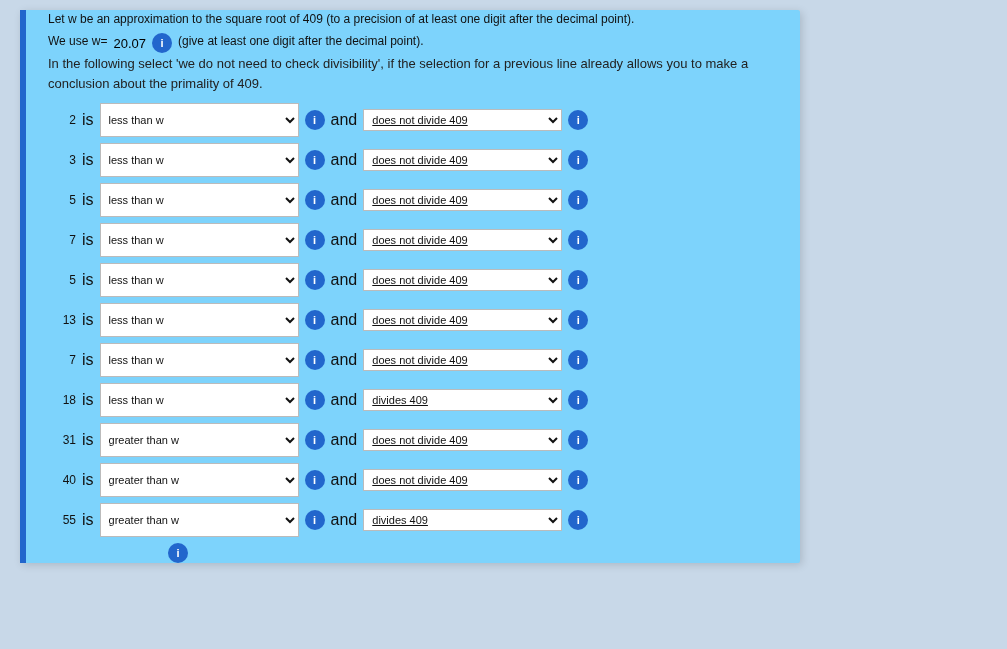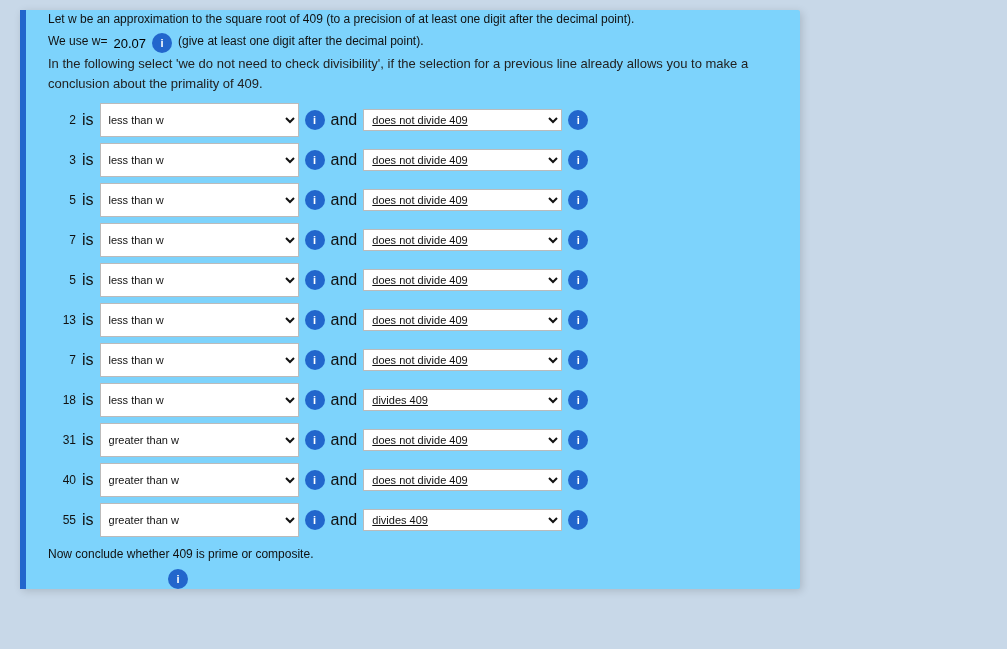--- a/index.html
+++ b/index.html
@@ -229,18 +229,17 @@
           <span class="row-number">55</span>
           <span class="row-is">is</span>
           <select class="select-box"><option value="less than w">less than w</option><option value="greater than w" selected="">greater than w</option><option value="equal to w">equal to w</option><option value="we do not need to check divisibility">we do not need to check divisibility</option></select>
           <button class="info-btn">i</button>
           <span class="and-text">and</span>
           <select class="select-box-small"><option value="does not divide 409">does not divide 409</option><option value="divides 409" selected="">divides 409</option><option value="we do not need to check divisibility">we do not need to check divisibility</option></select>
           <button class="info-btn">i</button>
         </div>
       </div>
 
-    <div class="conclude-text">Now conclude whether 409 is prime or composite.</div>
     <div style="margin-left: 120px;">
       <button class="info-btn">i</button>
     </div>
   </div>
 </div>
 
 </body></html>

